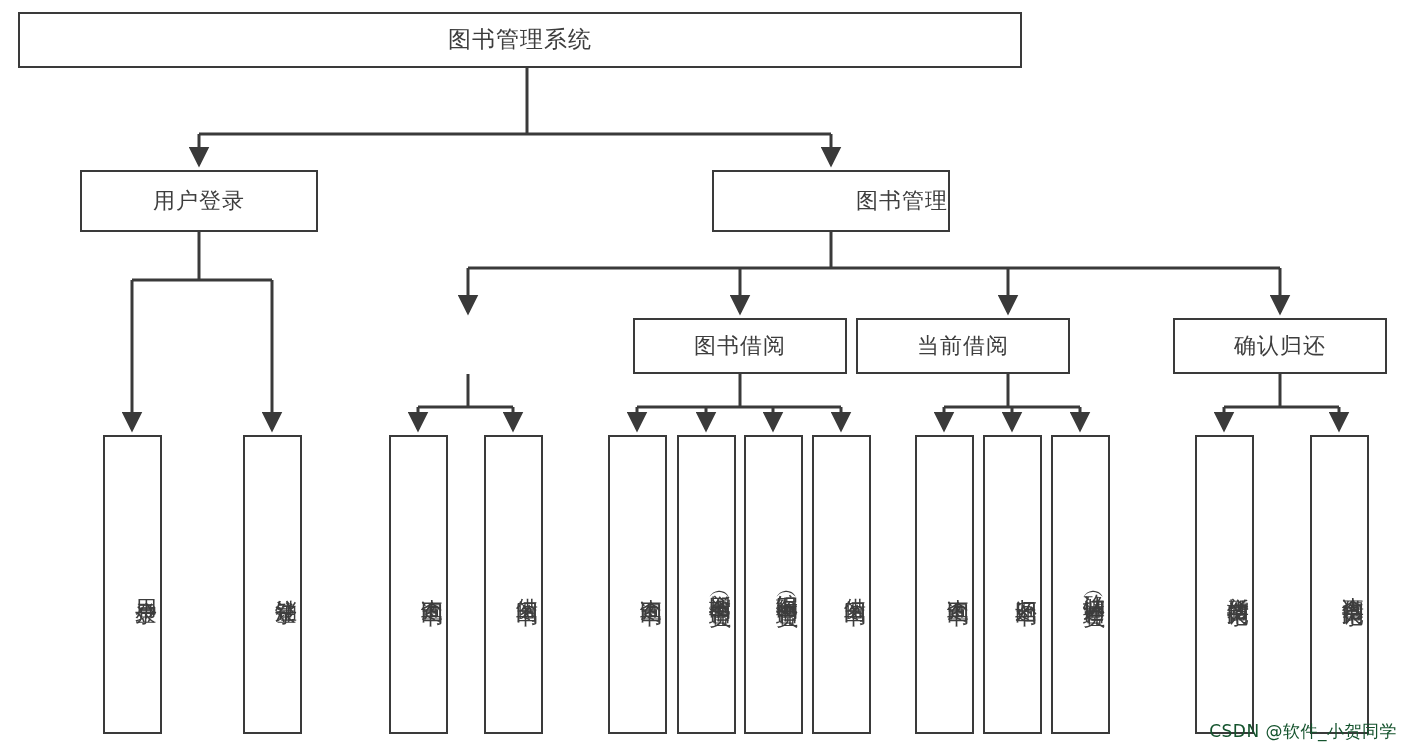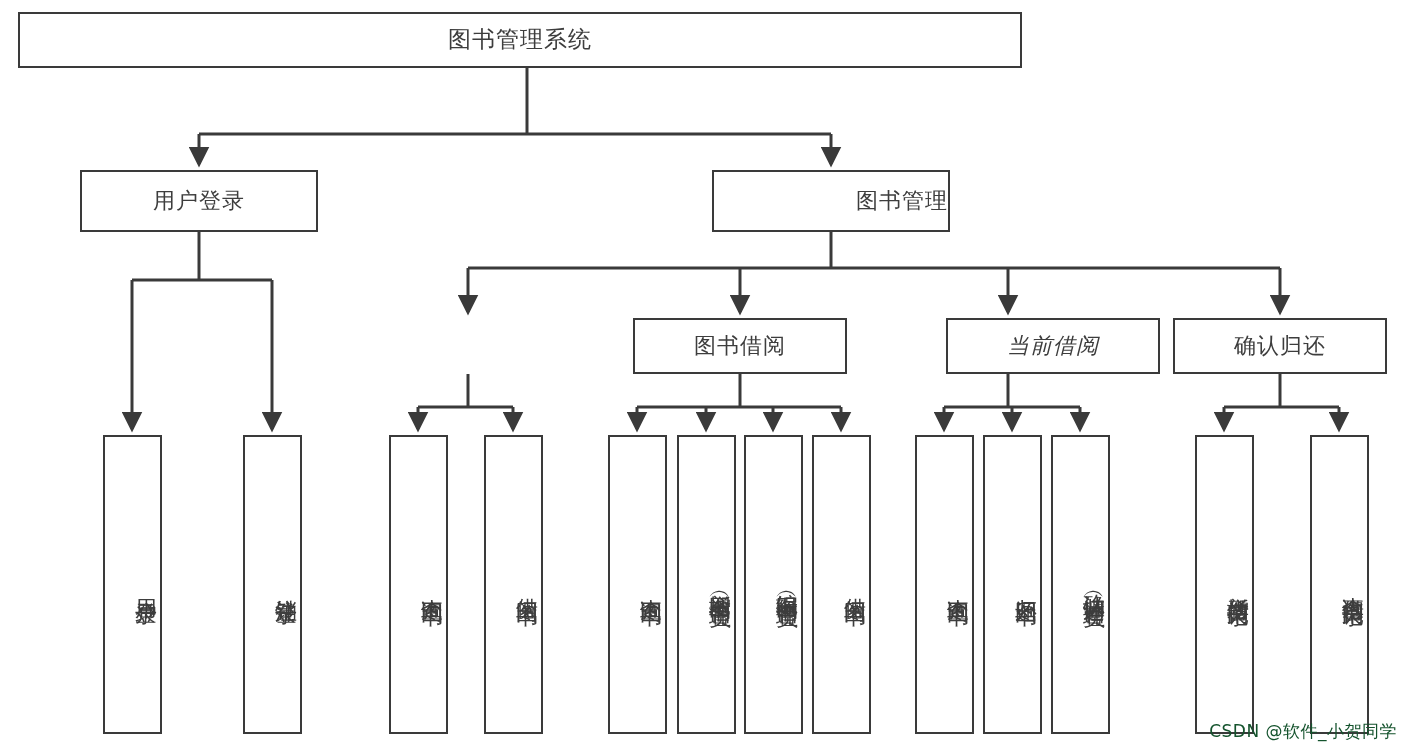--- a/index.html
+++ b/index.html
@@ -138,21 +138,21 @@
   <div class="node horizontal" style="left:80px; top:170px; width:238px; height:62px;">
     <span class="label">用户登录</span>
   </div>
   <div class="node horizontal" style="left:712px; top:170px; width:238px; height:62px;justify-content:flex-end;">
     <span class="label">图书管理</span>
   </div>
 
   <div class="node horizontal" style="left:633px; top:318px; width:214px; height:56px;">
     <span class="label">图书借阅</span>
   </div>
-  <div class="node horizontal" style="left:946px; top:318px; width:214px; height:56px;font-style:italic;">
+  <div class="node horizontal" style="left:856px; top:318px; width:214px; height:56px;">
     <span class="label">当前借阅</span>
   </div>
   <div class="node horizontal" style="left:1173px; top:318px; width:214px; height:56px;">
     <span class="label">确认归还</span>
   </div>
 
   <div class="node vertical" style="left:103px; top:435px; width:59px; height:299px;">
     <span class="label">用户登录</span>
   </div>
   <div class="node vertical" style="left:243px; top:435px; width:59px; height:299px;">

